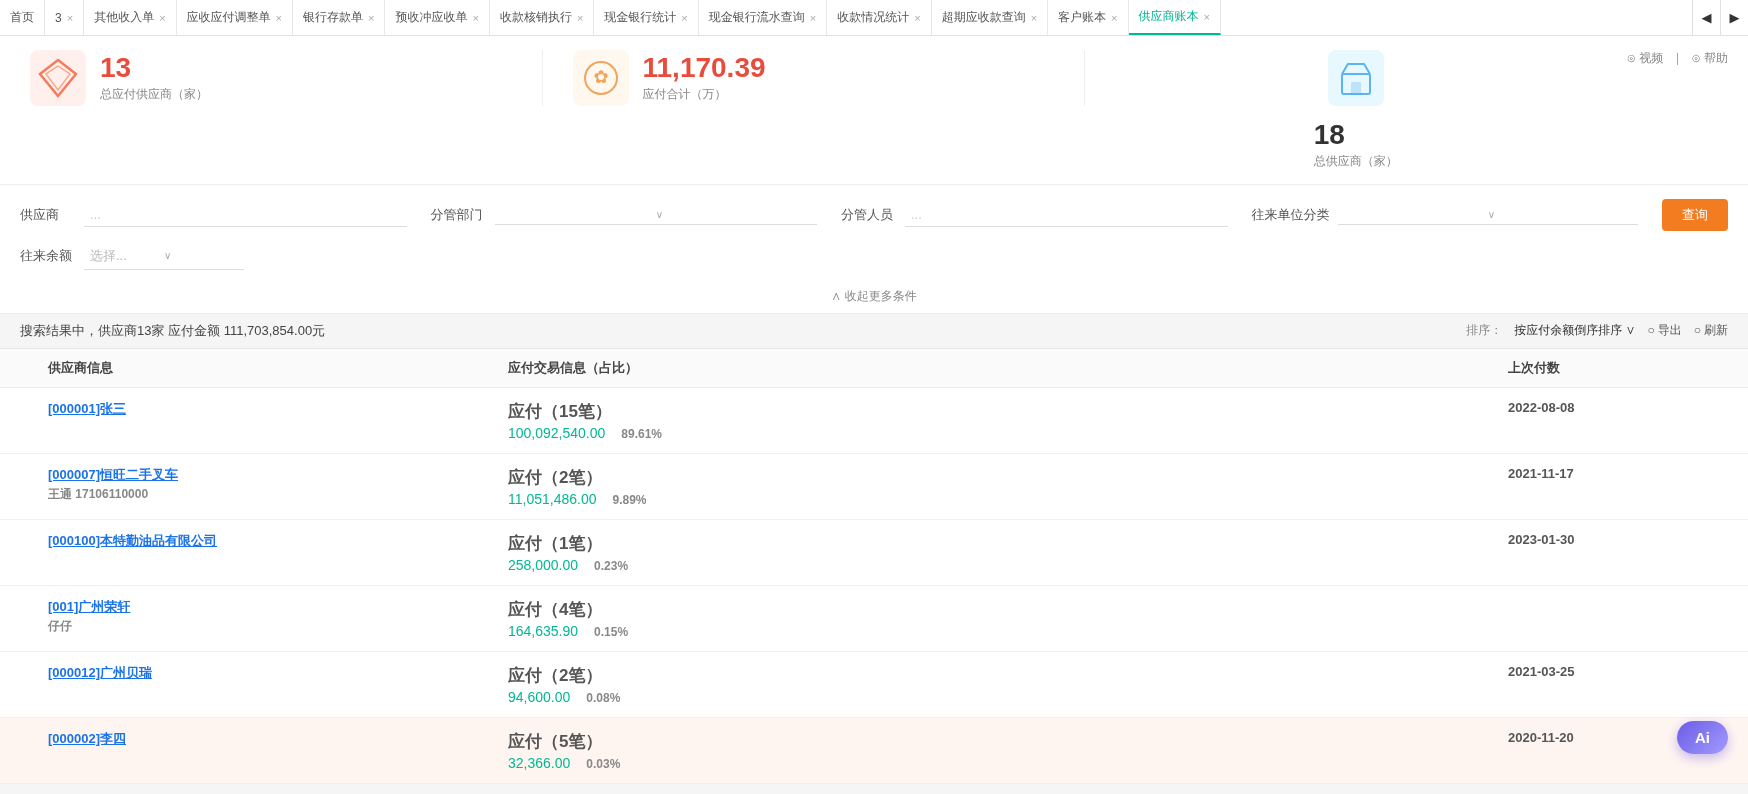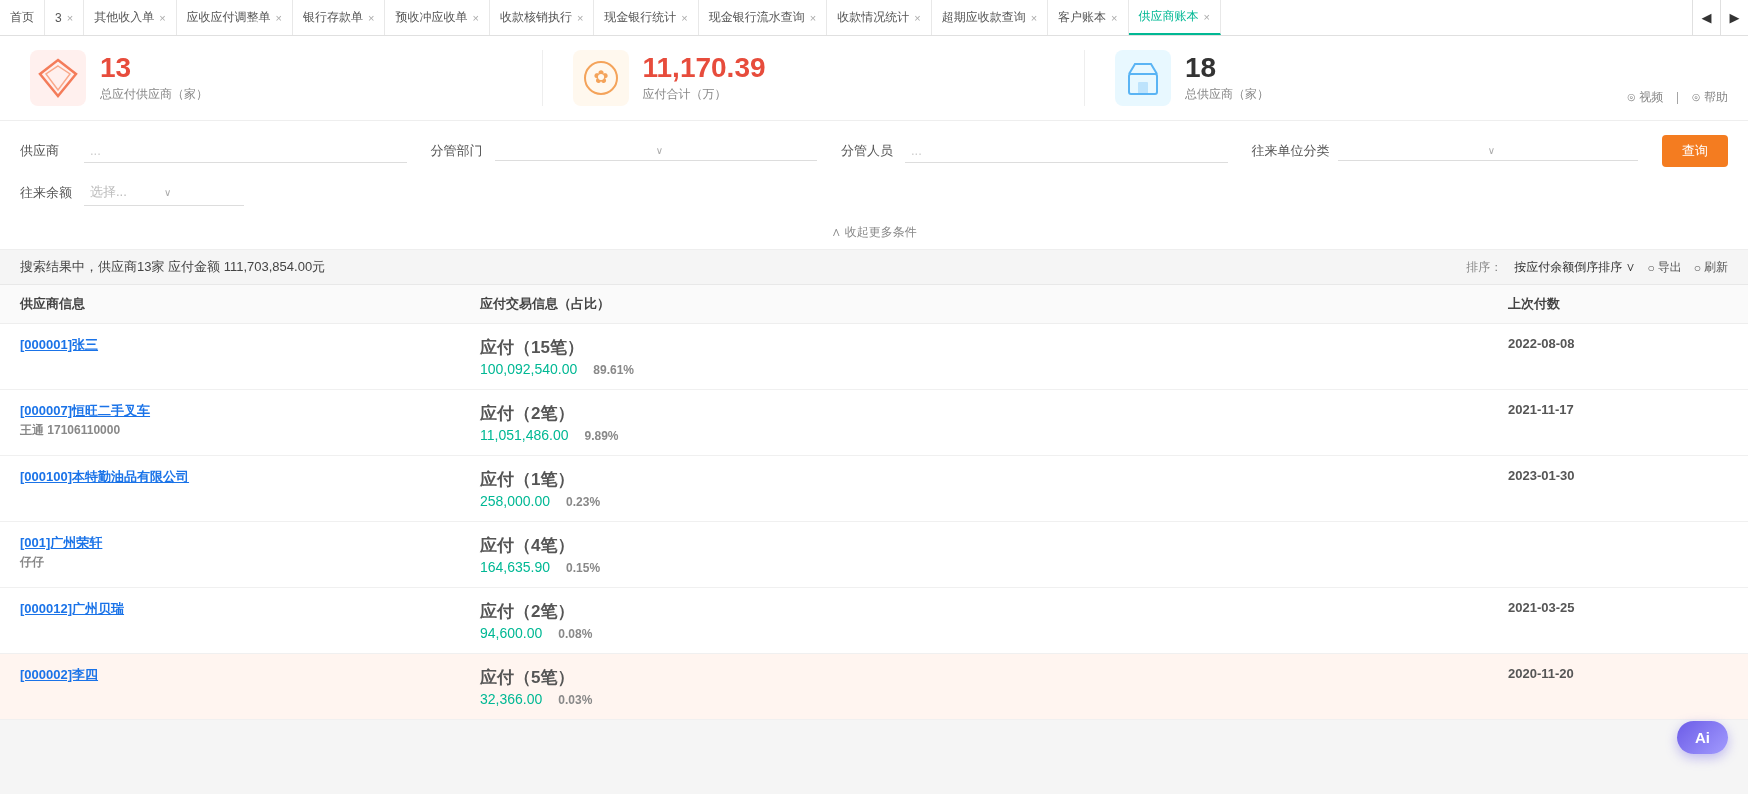--- a/index.html
+++ b/index.html
@@ -20,21 +20,21 @@
     }
     .nav-item.active { color: #00b894; border-bottom: 2px solid #00b894; }
     .nav-item .close-x { margin-left: 5px; color: #aaa; font-size: 11px; }
     .nav-arrow { width: 28px; display: flex; align-items: center; justify-content: center; cursor: pointer; border-left: 1px solid #e0e0e0; height: 100%; }
 
     
     .stats-bar {
       display: flex; background: #fff;
       padding: 14px 20px; gap: 0;
       border-bottom: 1px solid #eee;
-      align-items: flex-end;
+      align-items: flex-start;
     }
     .stat-block {
       display: flex; align-items: center; gap: 14px;
       flex: 1; border-right: 1px solid #eee; padding: 0 30px;
     }
     .stat-block:first-child { padding-left: 10px; }
     .stat-block:last-child { border-right: none; }
     .stat-icon { width: 56px; height: 56px; display: flex; align-items: center; justify-content: center; border-radius: 8px; }
     .stat-icon-diamond { background: #fff0ee; color: #f47c5a; font-size: 28px; }
     .stat-icon-wheat { background: #fff8ee; color: #f4a35a; font-size: 28px; }
@@ -78,38 +78,38 @@
     .collapse-btn {
       display: flex; align-items: center; justify-content: center;
       color: #888; font-size: 12px; cursor: pointer; padding: 6px 0 8px;
       gap: 4px;
       text-align: right;
     }
 
     
     .result-bar {
       background: #f5f5f5; padding: 8px 20px;
-      display: flex; align-items: flex-end; justify-content: space-between;
+      display: flex; align-items: flex-start; justify-content: space-between;
       border-bottom: 1px solid #e8e8e8;
       gap: 16px;
     }
     .result-info { font-size: 13px; color: #444; }
     .result-actions { display: flex; align-items: center; gap: 12px; font-size: 12px; color: #555; }
     .result-actions .sort-label { color: #888; }
     .result-actions .sort-value { color: #333; cursor: pointer; }
     .result-actions .action-btn { display: flex; align-items: center; gap: 3px; cursor: pointer; color: #555; }
 
     
     .data-table { background: #fff; width: 100%; }
     .table-header {
       display: flex; padding: 10px 20px;
       border-bottom: 1px solid #eee;
       background: #fafafa;
     }
-    .col-supplier-info { flex: 0 0 460px; font-weight: 600; color: #444; font-size: 13px; }
+    .col-supplier-info { flex: 0 0 460px; font-weight: 600; color: #444; font-size: 13px; margin-left: 28px; }
     .col-transaction { flex: 1; font-weight: 600; color: #444; font-size: 13px; }
     .col-last-payment { flex: 0 0 220px; font-weight: 600; color: #444; font-size: 13px; }
 
     .table-row {
       display: flex; padding: 12px 20px;
       border-bottom: 1px solid #f0f0f0;
       align-items: flex-start;
     }
     .table-row.highlight { background: #fff5f0; }
 
@@ -214,21 +214,21 @@
       <svg width="44" height="44" viewBox="0 0 44 44">
         <ellipse cx="22" cy="22" rx="16" ry="16" fill="none" stroke="#f4a35a" stroke-width="2"></ellipse>
         <text x="22" y="27" text-anchor="middle" font-size="18" fill="#f4a35a">✿</text>
       </svg>
     </div>
     <div class="stat-text">
       <div class="number">11,170.39</div>
       <div class="label">应付合计（万）</div>
     </div>
   </div>
-  <div class="stat-block" style="border-right:none;">
+  <div class="stat-block" style="border-right:none;flex-direction:column;">
     <div class="stat-icon stat-icon-shop">
       <svg width="44" height="44" viewBox="0 0 44 44">
         <rect x="8" y="18" width="28" height="20" rx="2" fill="none" stroke="#5ab4f4" stroke-width="2"></rect>
         <path d="M8 18 L14 8 L30 8 L36 18" fill="none" stroke="#5ab4f4" stroke-width="2"></path>
         <rect x="17" y="26" width="10" height="12" rx="1" fill="#5ab4f4" opacity="0.3"></rect>
         <line x1="8" y1="18" x2="36" y2="18" stroke="#5ab4f4" stroke-width="2"></line>
       </svg>
     </div>
     <div class="stat-text">
       <div class="number" style="color:#333;">18</div>

